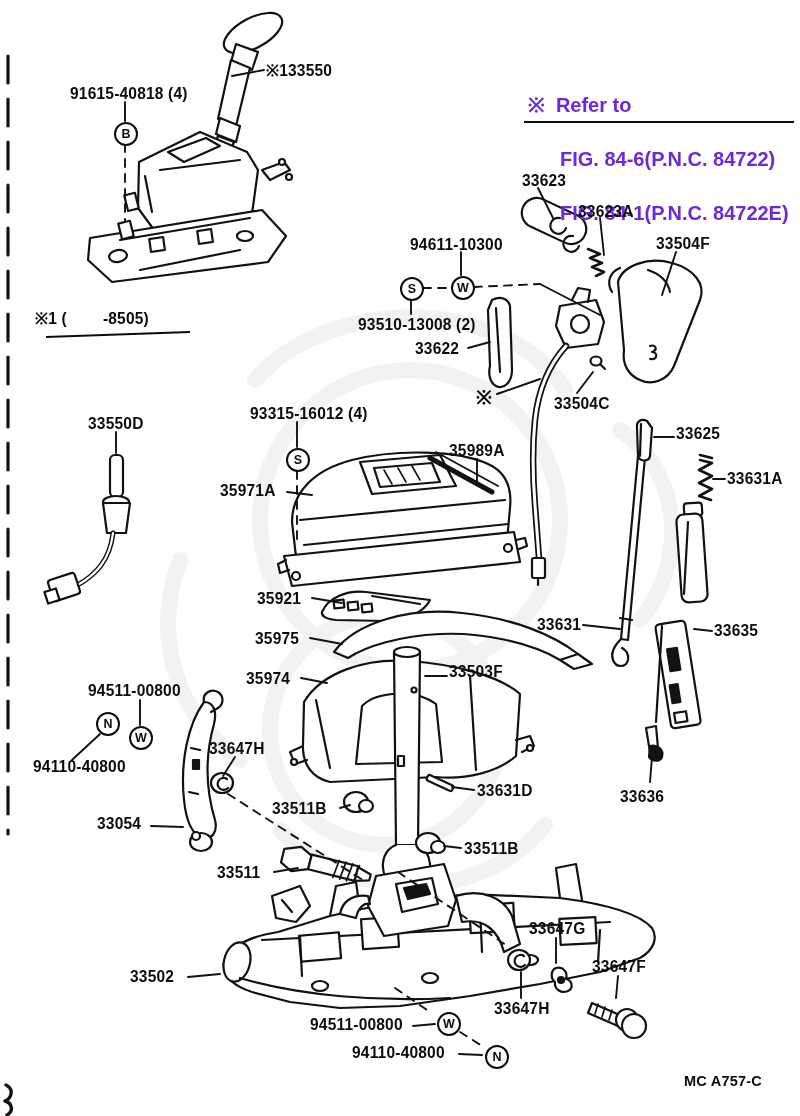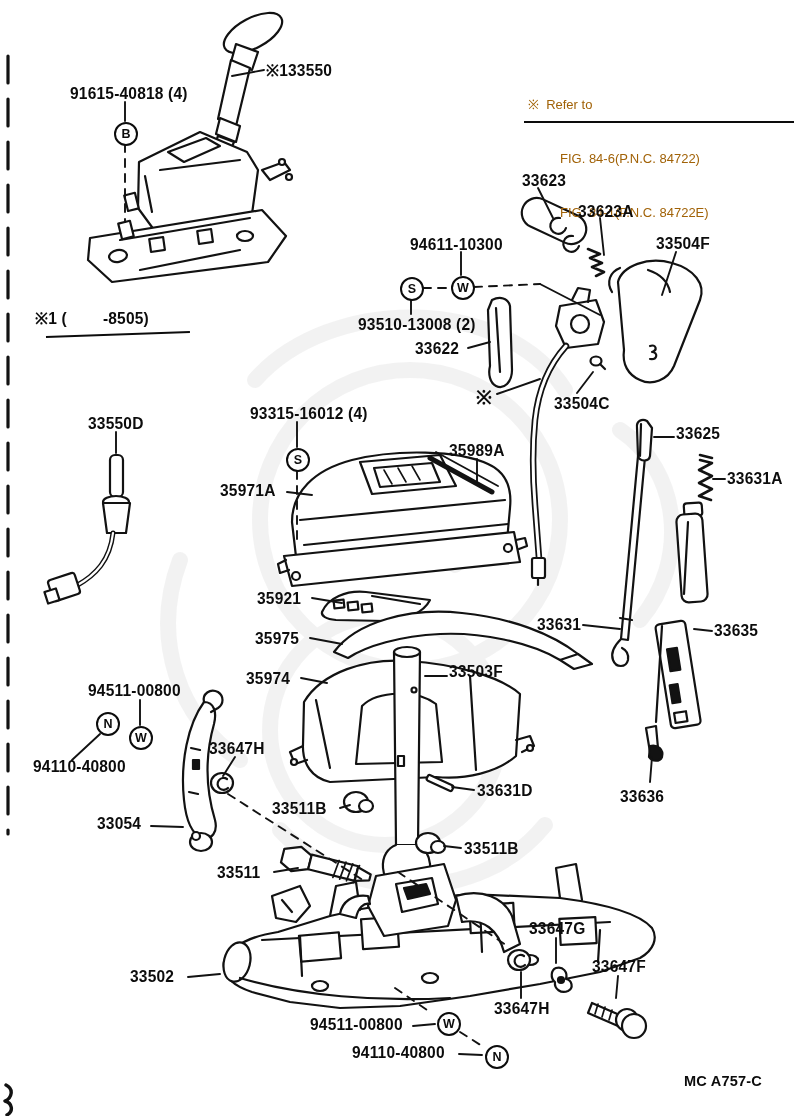--- a/index.html
+++ b/index.html
@@ -5,21 +5,21 @@
   html,body{margin:0;padding:0;background:#fff;}
   .stage{position:relative;width:800px;height:1116px;background:#ffffff;overflow:hidden;
          font-family:"Liberation Sans",sans-serif;}
   .art{position:absolute;left:0;top:0;}
   .lbl{position:absolute;font-weight:bold;font-size:16px;line-height:17px;color:#0c0c0c;
        white-space:pre;letter-spacing:.2px;transform:scaleX(.97);transform-origin:left top;}
   .sm{font-size:15px;}
   .cmark{position:absolute;width:20px;height:20px;border:2.6px solid #0c0c0c;border-radius:50%;
          background:#fff;display:flex;align-items:center;justify-content:center;
          font-weight:bold;font-size:12.5px;color:#0c0c0c;}
-  .note{position:absolute;font-weight:normal;font-size:13px;line-height:18px;color:#a16207;white-space:pre;}
+  .note{position:absolute;font-weight:bold;font-size:20px;line-height:18px;color:#6d28d9;white-space:pre;}
   .note .fig{margin-left:32px;}
   .rule{position:absolute;border-top:2.6px solid #0c0c0c;}
   .star{position:absolute;font-weight:bold;font-size:19px;color:#0c0c0c;}
 </style>
 </head>
 <body>
 
 <div class="stage">
 
 <svg class="art" width="800" height="1116" viewBox="0 0 800 1116" fill="none" stroke="#121212" stroke-width="2.2" stroke-linecap="round" stroke-linejoin="round">

